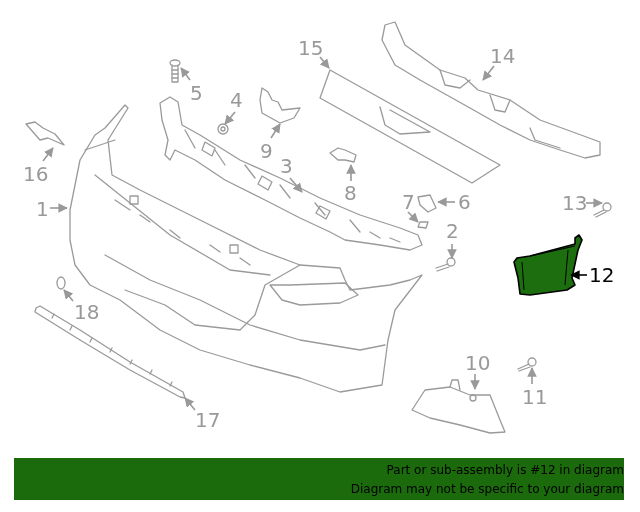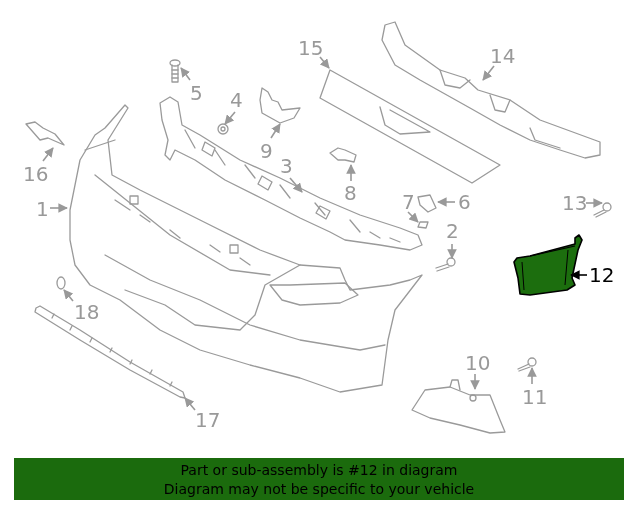--- a/index.html
+++ b/index.html
@@ -6,22 +6,22 @@
   body { width: 640px; height: 512px; position: relative; overflow: hidden; font-family: "DejaVu Sans", sans-serif; }
   #diagram { position: absolute; left: 0; top: 0; width: 640px; height: 512px; }
   .part { fill: none; stroke: #9a9a9a; stroke-width: 1.3; stroke-linejoin: round; stroke-linecap: round; }
   .lbl { fill: #999999; font-family: "DejaVu Sans", sans-serif; font-size: 20px; }
   .lbl-hl { fill: #000000; font-family: "DejaVu Sans", sans-serif; font-size: 20px; }
   .arrow { stroke: #999999; stroke-width: 1.6; fill: none; }
   .arrow-hl { stroke: #000000; stroke-width: 1.6; fill: none; }
   .hl-part { fill: #1c6e0e; stroke: #000000; stroke-width: 1.6; stroke-linejoin: round; }
   .banner {
     position: absolute; left: 14px; top: 458px; width: 610px; height: 42px;
-    background: #1b6b0d; color: #000000; text-align: center;
-    font-family: "DejaVu Sans", sans-serif; font-size: 14px; line-height: 19px;
+    background: #1b6b0d; color: #000000; text-align: right;
+    font-family: "DejaVu Sans", sans-serif; font-size: 12px; line-height: 19px;
     padding-top: 3px; box-sizing: border-box;
   }
   .banner div { white-space: nowrap; }
 </style>
 </head>
 <body>
 
 <svg id="diagram" viewBox="0 0 640 512" xmlns="http://www.w3.org/2000/svg">
 
   <g>
@@ -202,14 +202,14 @@
     <line class="arrow" x1="195" y1="410" x2="185" y2="398" marker-end="url(#ah)"></line>
   </g>
   <g>
     <text class="lbl" x="74" y="319">18</text>
     <line class="arrow" x1="73" y1="301" x2="64" y2="290" marker-end="url(#ah)"></line>
   </g>
 </svg>
 
 <div class="banner">
   <div>Part or sub-assembly is #12 in diagram</div>
-  <div>Diagram may not be specific to your vehicle</div>
+  <div>Diagram may not be specific to your diagram</div>
 </div>
 
 </body></html>

